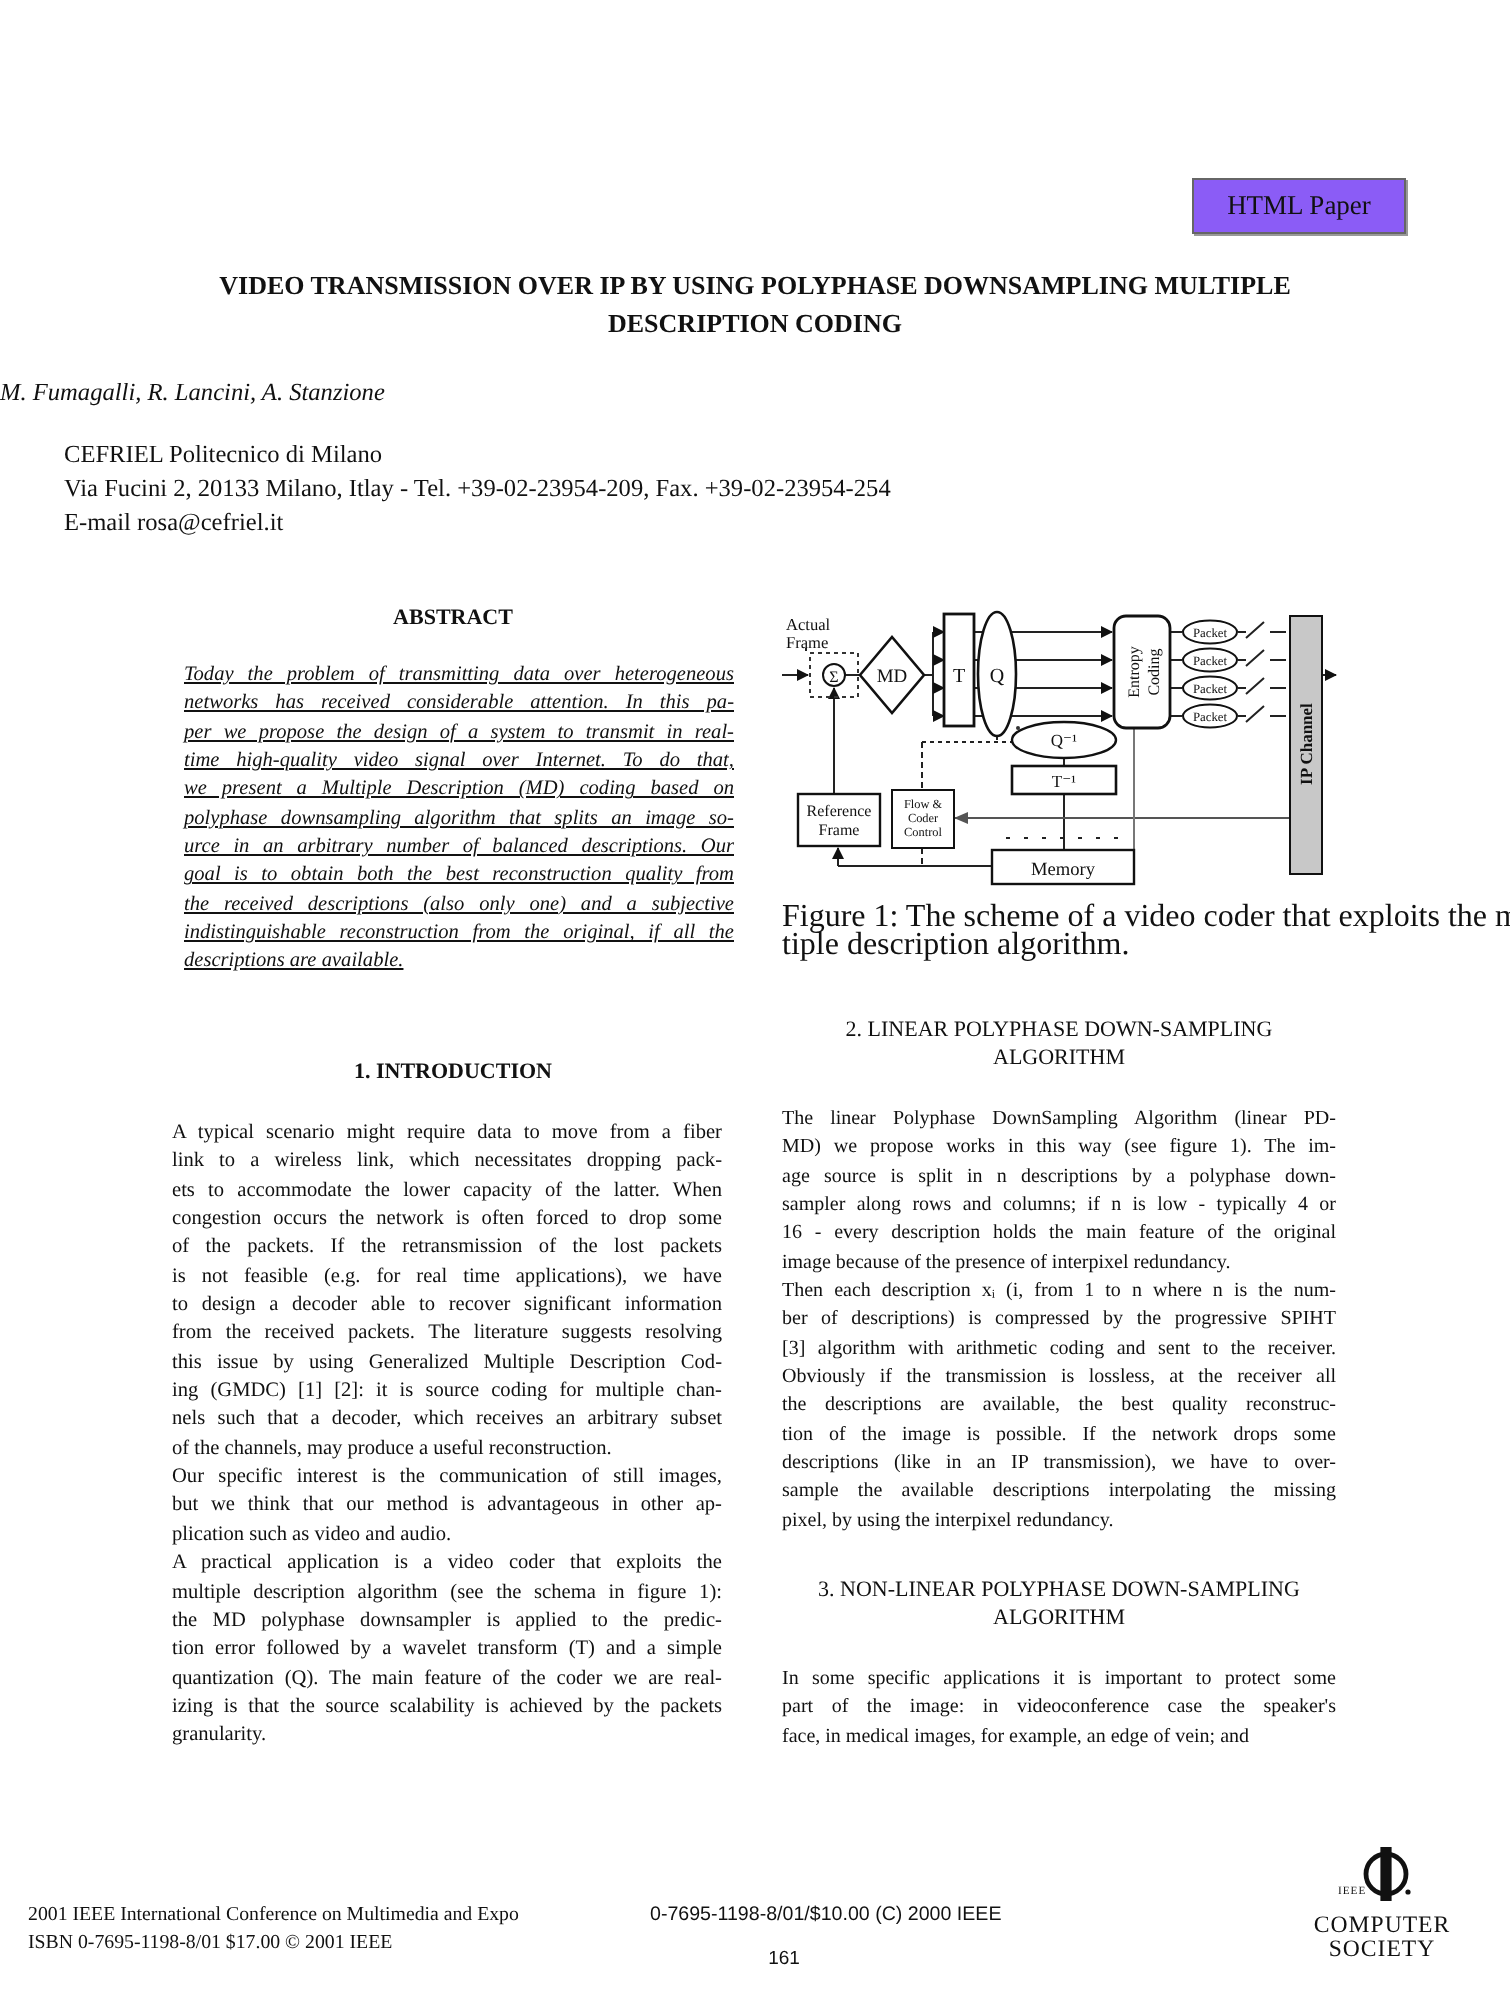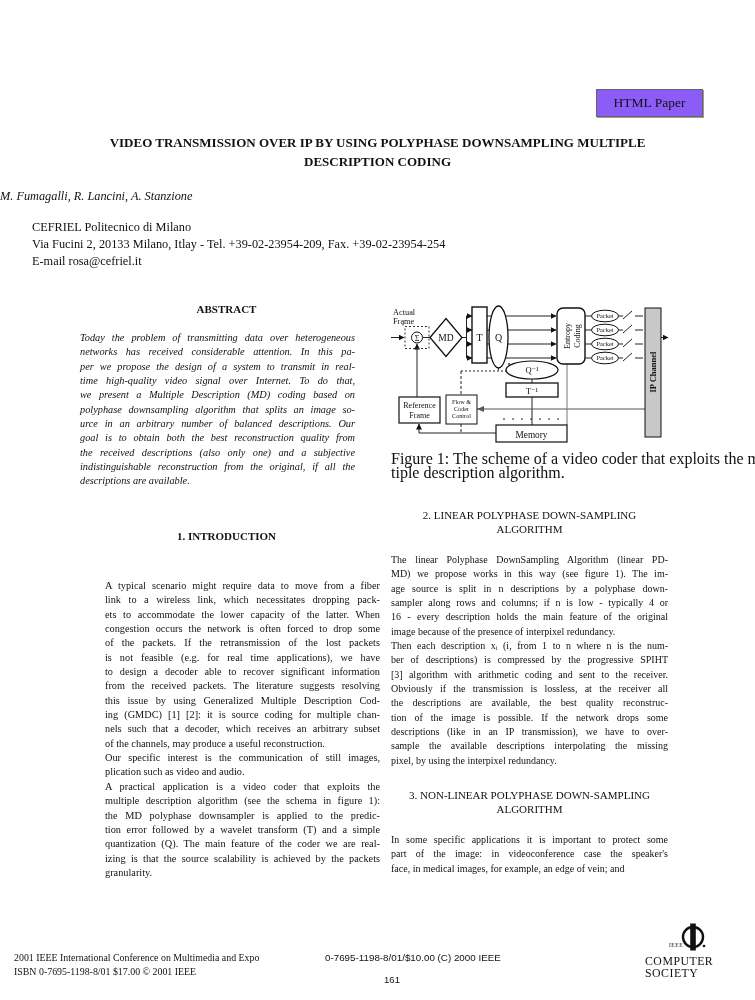--- a/index.html
+++ b/index.html
@@ -19,40 +19,40 @@
   #affil{left:0;top:219px;width:755px;text-align:left;font-size:12.3px;line-height:17px;padding-left:32px;}
 
   
   .colhead{width:275px;text-align:center;font-weight:bold;font-size:11px;line-height:14px;}
   .body-text{width:275px;font-size:10.3px;line-height:14.35px;}
   .body-text.italic{font-style:italic;}
   .ln{text-align:justify;text-align-last:justify;white-space:nowrap;}
   .ln.pend{text-align-last:left;}
 
   #abstract-heading{left:89px;top:302px;}
-  #abstract-text{left:80px;top:331px;}
+  #abstract-text{left:92px;top:331px;text-decoration:underline;}
   #intro-heading{left:89px;top:529px;}
-  #intro-text{left:105px;top:560px;margin-top:19px;}
+  #intro-text{left:86px;top:560px;}
 
   #figure-diagram{left:391px;top:303px;}
   #figure-caption{left:391px;top:452px;width:277px;font-size:16px;line-height:14.2px;}
   #sec2-heading{left:391px;top:508px;width:277px;}
   #sec2-text{left:391px;top:553px;width:277px;}
   #sec3-heading{left:391px;top:788px;width:277px;}
   #sec3-text{left:391px;top:833px;width:277px;}
   #sec2-heading,#sec3-heading{text-align:center;font-weight:normal;font-size:11px;line-height:14px;}
   #sec2-text,#sec3-text{font-size:10px;line-height:14.35px;}
   #sec2-text .ln,#sec3-text .ln,#figure-caption .ln{width:277px;}
 
   
   #page-num{left:352px;top:974px;width:80px;text-align:center;
             font-family:"Liberation Sans",sans-serif;font-size:9.5px;}
   #footer-left{left:14px;top:951px;font-size:9.9px;line-height:13.5px;}
   #footer-center{left:325px;top:952px;font-family:"Liberation Sans",sans-serif;font-size:9.8px;}
-  #cs-logo{left:645px;top:922px;width:92px;text-align:left;}
+  #cs-logo{left:645px;top:922px;width:92px;text-align:center;}
   #cs-logo .word{font-size:11.8px;letter-spacing:0.5px;line-height:11.5px;}
 
   svg text{font-family:"Liberation Serif","DejaVu Serif",serif;fill:#111;}
 </style>
 </head>
 <body>
 
 <div class="abs" id="badge">HTML Paper</div>
 
 <div class="abs" id="title">
@@ -91,20 +91,21 @@
     <div class="ln">congestion occurs the network is often forced to drop some</div>
     <div class="ln">of the packets. If the retransmission of the lost packets</div>
     <div class="ln">is not feasible (e.g. for real time applications), we have</div>
     <div class="ln">to design a decoder able to recover significant information</div>
     <div class="ln">from the received packets. The literature suggests resolving</div>
     <div class="ln">this issue by using Generalized Multiple Description Cod-</div>
     <div class="ln">ing (GMDC) [1] [2]: it is source coding for multiple chan-</div>
     <div class="ln">nels such that a decoder, which receives an arbitrary subset</div>
     <div class="ln pend">of the channels, may produce a useful reconstruction.</div>
     <div class="ln">Our specific interest is the communication of still images,</div>
+    <div class="ln">but we think that our method is advantageous in other ap-</div>
     <div class="ln pend">plication such as video and audio.</div>
     <div class="ln">A practical application is a video coder that exploits the</div>
     <div class="ln">multiple description algorithm (see the schema in figure 1):</div>
     <div class="ln">the MD polyphase downsampler is applied to the predic-</div>
     <div class="ln">tion error followed by a wavelet transform (T) and a simple</div>
     <div class="ln">quantization (Q). The main feature of the coder we are real-</div>
     <div class="ln">izing is that the source scalability is achieved by the packets</div>
     <div class="ln pend">granularity.</div>
   </div>
 

